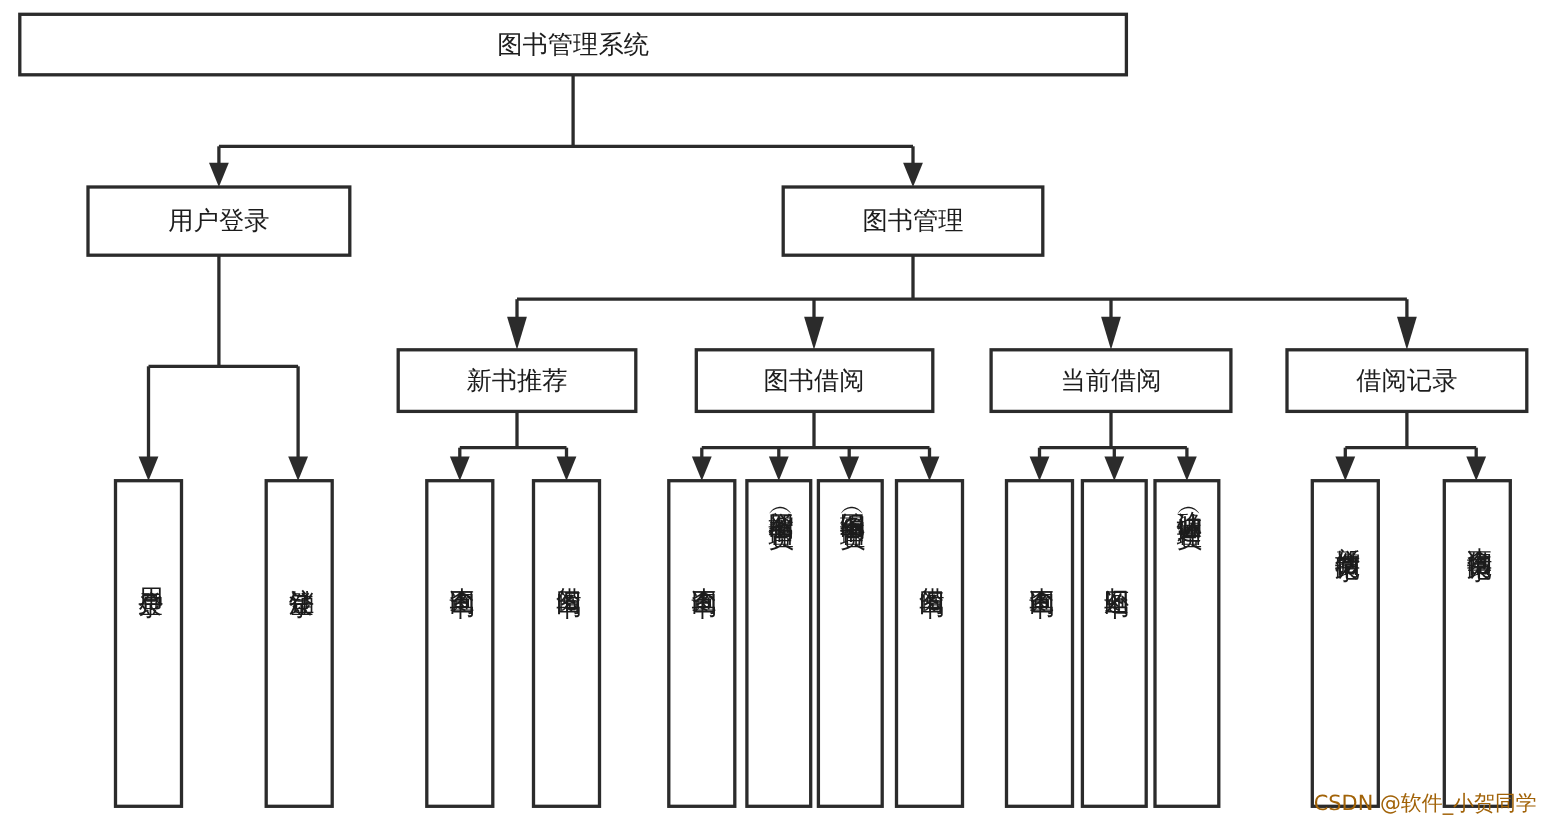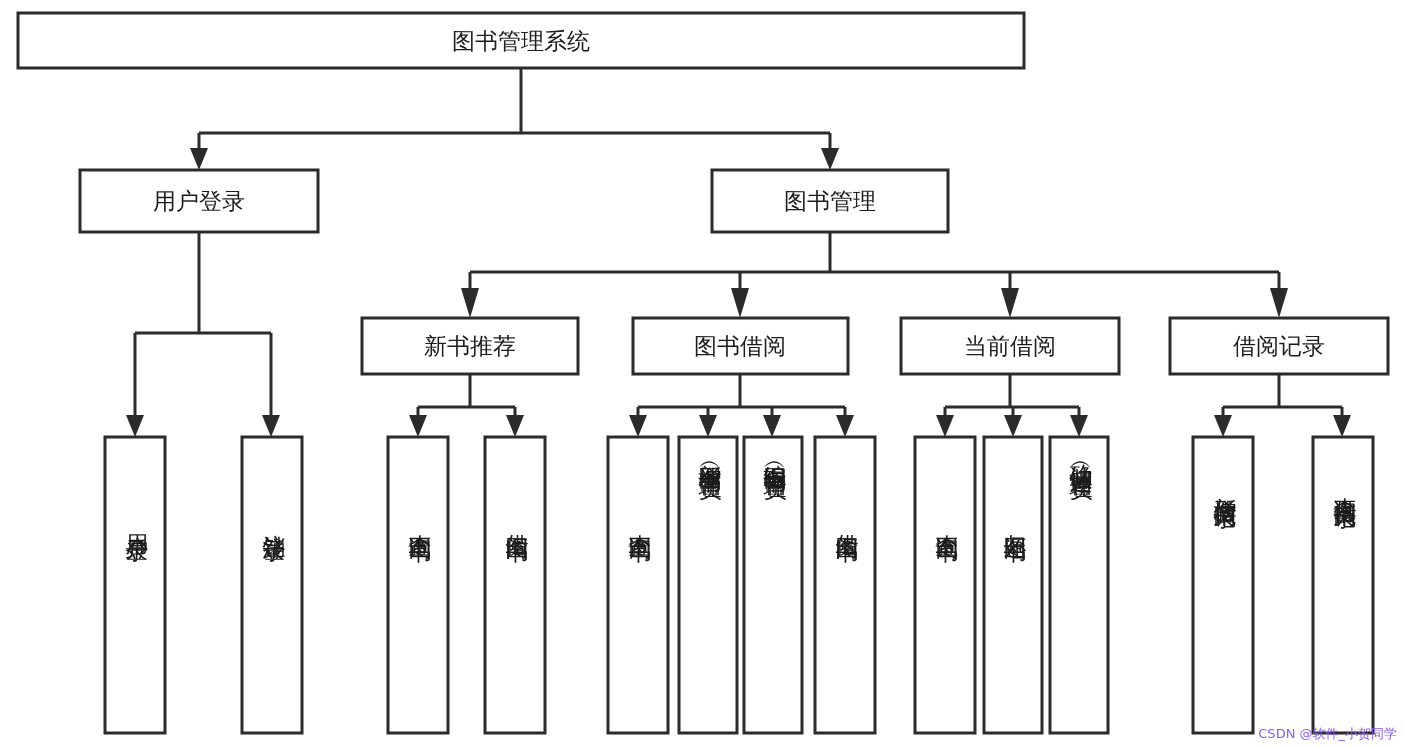--- a/index.html
+++ b/index.html
@@ -57,22 +57,22 @@
     writing-mode: vertical-rl;
     text-orientation: upright;
     glyph-orientation-vertical: 0;
     letter-spacing: 2px;
   }
   .watermark {
     position: absolute;
     right: 8px;
     bottom: 4px;
     font-family: "DejaVu Sans", "Liberation Sans", sans-serif;
-    font-size: 13px;
-    color: #8b5cf6;
+    font-size: 19px;
+    color: #a16207;
     white-space: nowrap;
     pointer-events: none;
     user-select: none;
   }
 </style>
 </head>
 <body>
 
 <div id="diagram-root">
 

